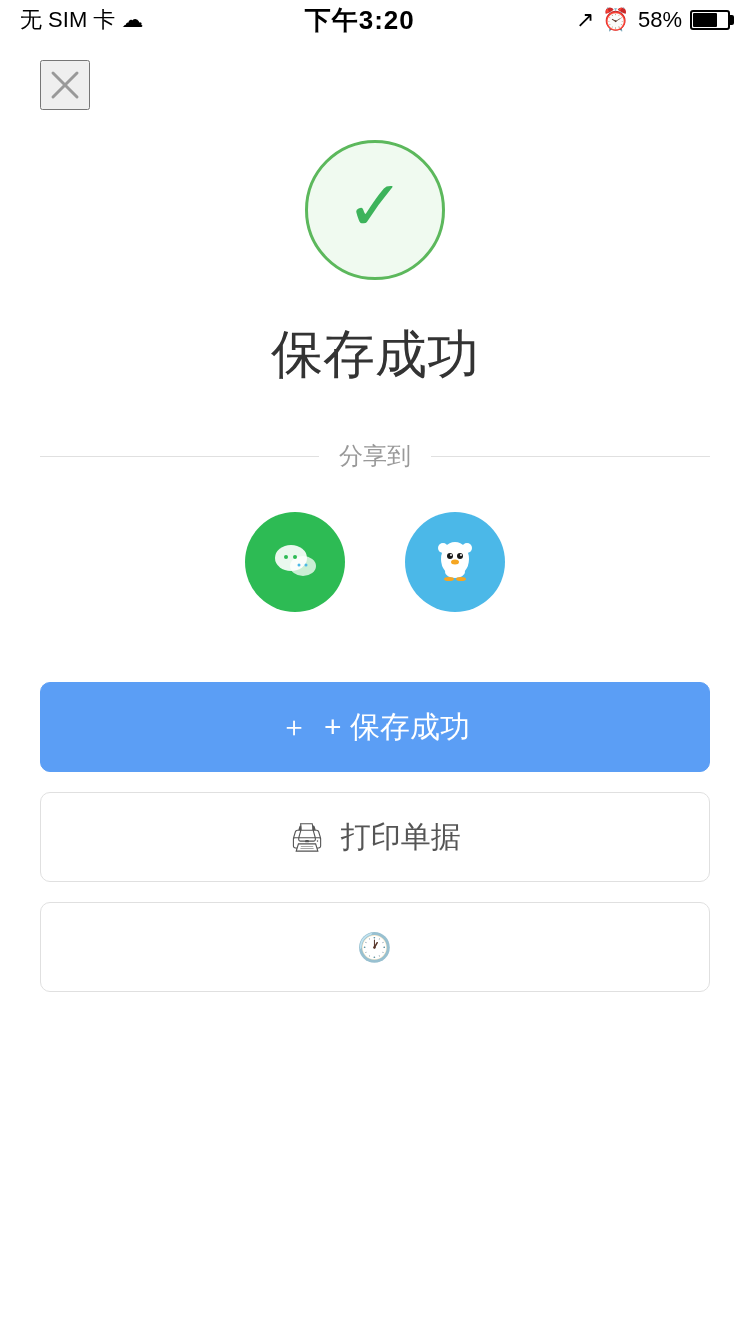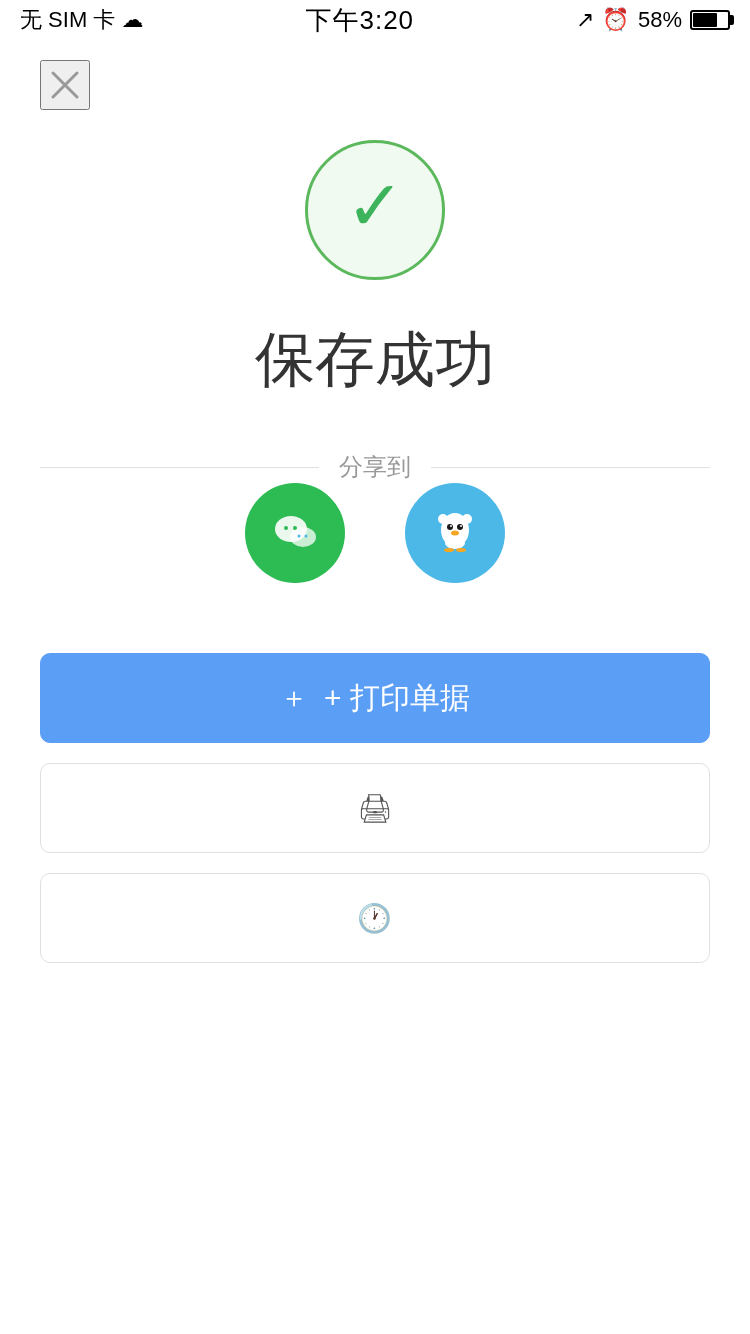--- a/index.html
+++ b/index.html
@@ -26,21 +26,21 @@
       color: #000;
     }
     .status-left {
       display: flex;
       align-items: center;
       gap: 10px;
       font-size: 22px;
     }
     .status-center {
       font-size: 26px;
-      font-weight: 400;
+      font-weight: 700;
       letter-spacing: 1px;
     }
     .status-right {
       display: flex;
       align-items: center;
       gap: 8px;
       font-size: 22px;
     }
     .battery-bar {
       display: inline-block;
@@ -111,32 +111,33 @@
     }
     .check-mark {
       color: #3db35b;
       font-size: 70px;
       line-height: 1;
       margin-top: -8px;
     }
 
     
     .success-title {
-      font-size: 60px;
+      font-size: 52px;
       color: #333333;
       font-weight: 400;
       margin-bottom: 50px;
     }
 
     
     .share-divider {
       width: 100%;
       display: flex;
       align-items: center;
       gap: 20px;
+      margin-bottom: 40px;
     }
     .share-divider .line {
       flex: 1;
       height: 1px;
       background: #e0e0e0;
     }
     .share-divider .label {
       font-size: 24px;
       color: #999999;
     }
@@ -271,25 +272,26 @@
         <circle cx="18" cy="16" r="5" fill="white"></circle>
         <circle cx="42" cy="16" r="5" fill="white"></circle>
       </svg>
     </div>
   </div>
 
   <div class="action-buttons">
 
     <button class="action-btn btn-primary">
       <span class="btn-icon">＋</span>
-      <span>+ 打印单据</span>
+      <span>+ 保存成功</span>
     </button>
 
     <button class="action-btn btn-secondary">
       <span class="btn-icon">🖨</span>
+      <span>打印单据</span>
     </button>
 
     <button class="action-btn btn-secondary">
       <span class="btn-icon">🕐</span>
     </button>
 
   </div>
 
 </div>
 

